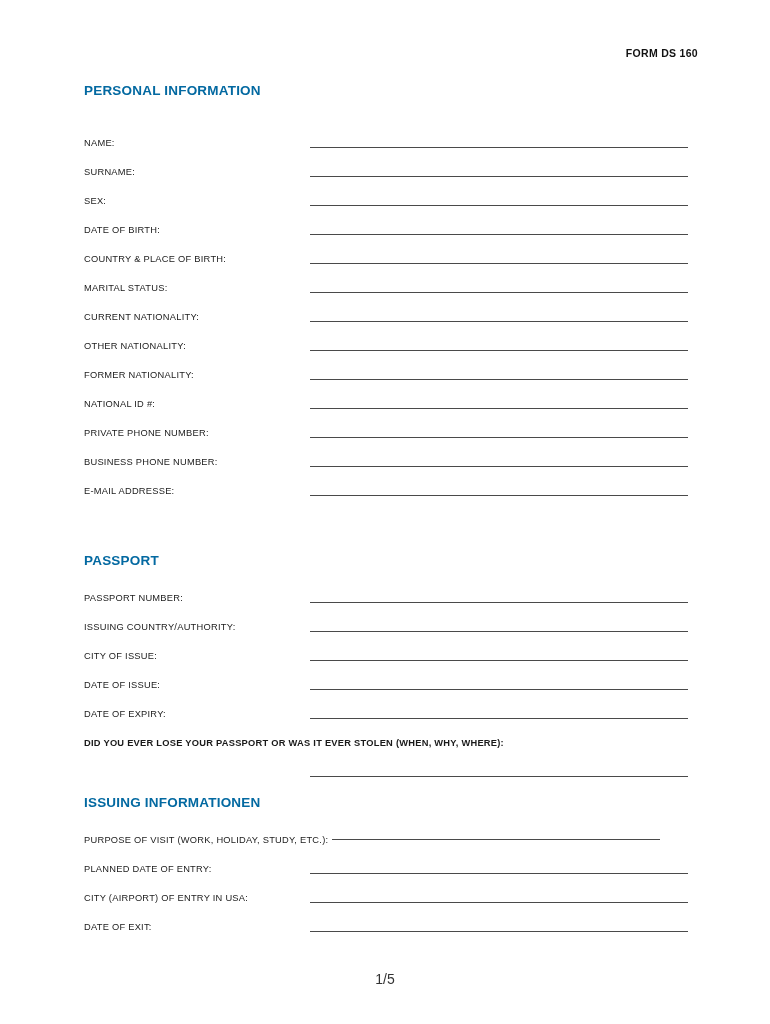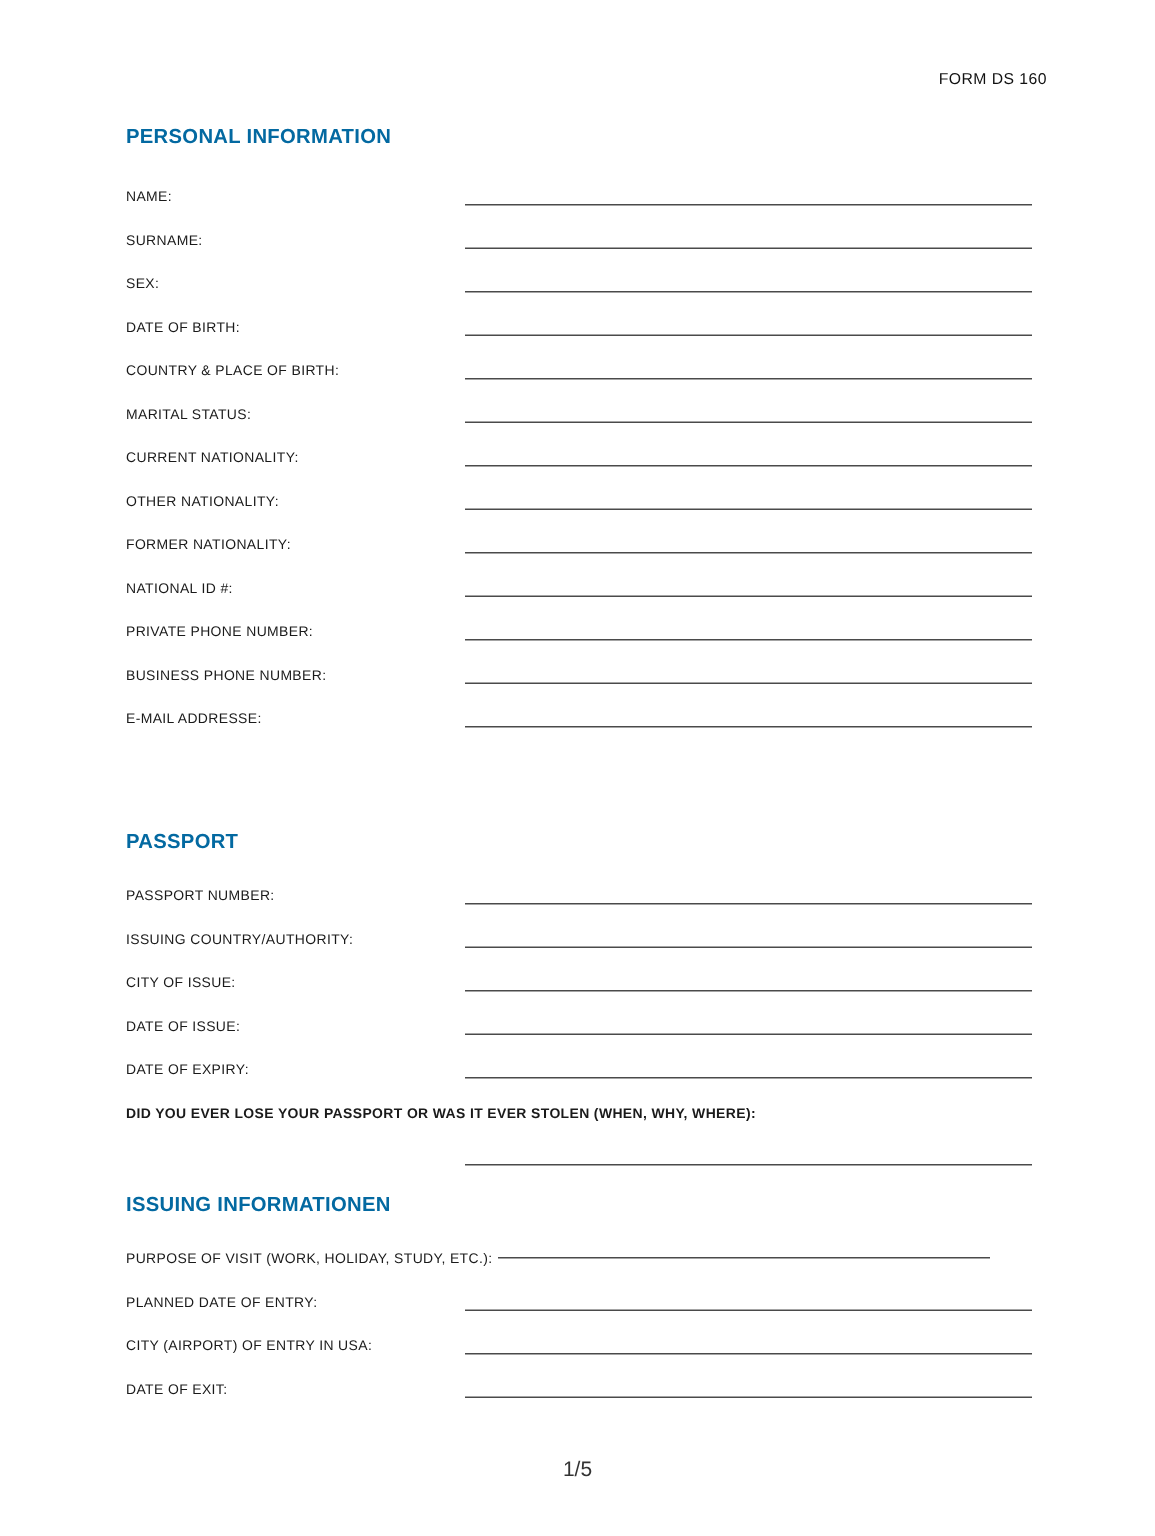--- a/index.html
+++ b/index.html
@@ -19,21 +19,21 @@
     overflow: hidden;
     box-sizing: border-box;
   }
 
   
   .doc-header {
     position: absolute;
     top: 47px;
     right: 72px;
     font-size: 10.5px;
-    font-weight: normal;
+    font-weight: bold;
     letter-spacing: 0.3px;
     color: #111;
     white-space: nowrap;
   }
 
   
   .content {
     position: absolute;
     left: 84px;
     top: 0;
@@ -129,21 +129,21 @@
 <div class="page">
 
   <div class="doc-header">FORM DS 160</div>
 
   <div class="content">
 
     <div class="section" style="top:84px;">
       <div class="section-heading">PERSONAL INFORMATION</div>
     </div>
 
-    <div class="section" style="top:115px;">
+    <div class="section" style="top:126px;">
 
       <div class="field-row">
         <span class="field-label">NAME:</span>
         <span class="field-rule"></span>
       </div>
 
       <div class="field-row">
         <span class="field-label">SURNAME:</span>
         <span class="field-rule"></span>
       </div>

